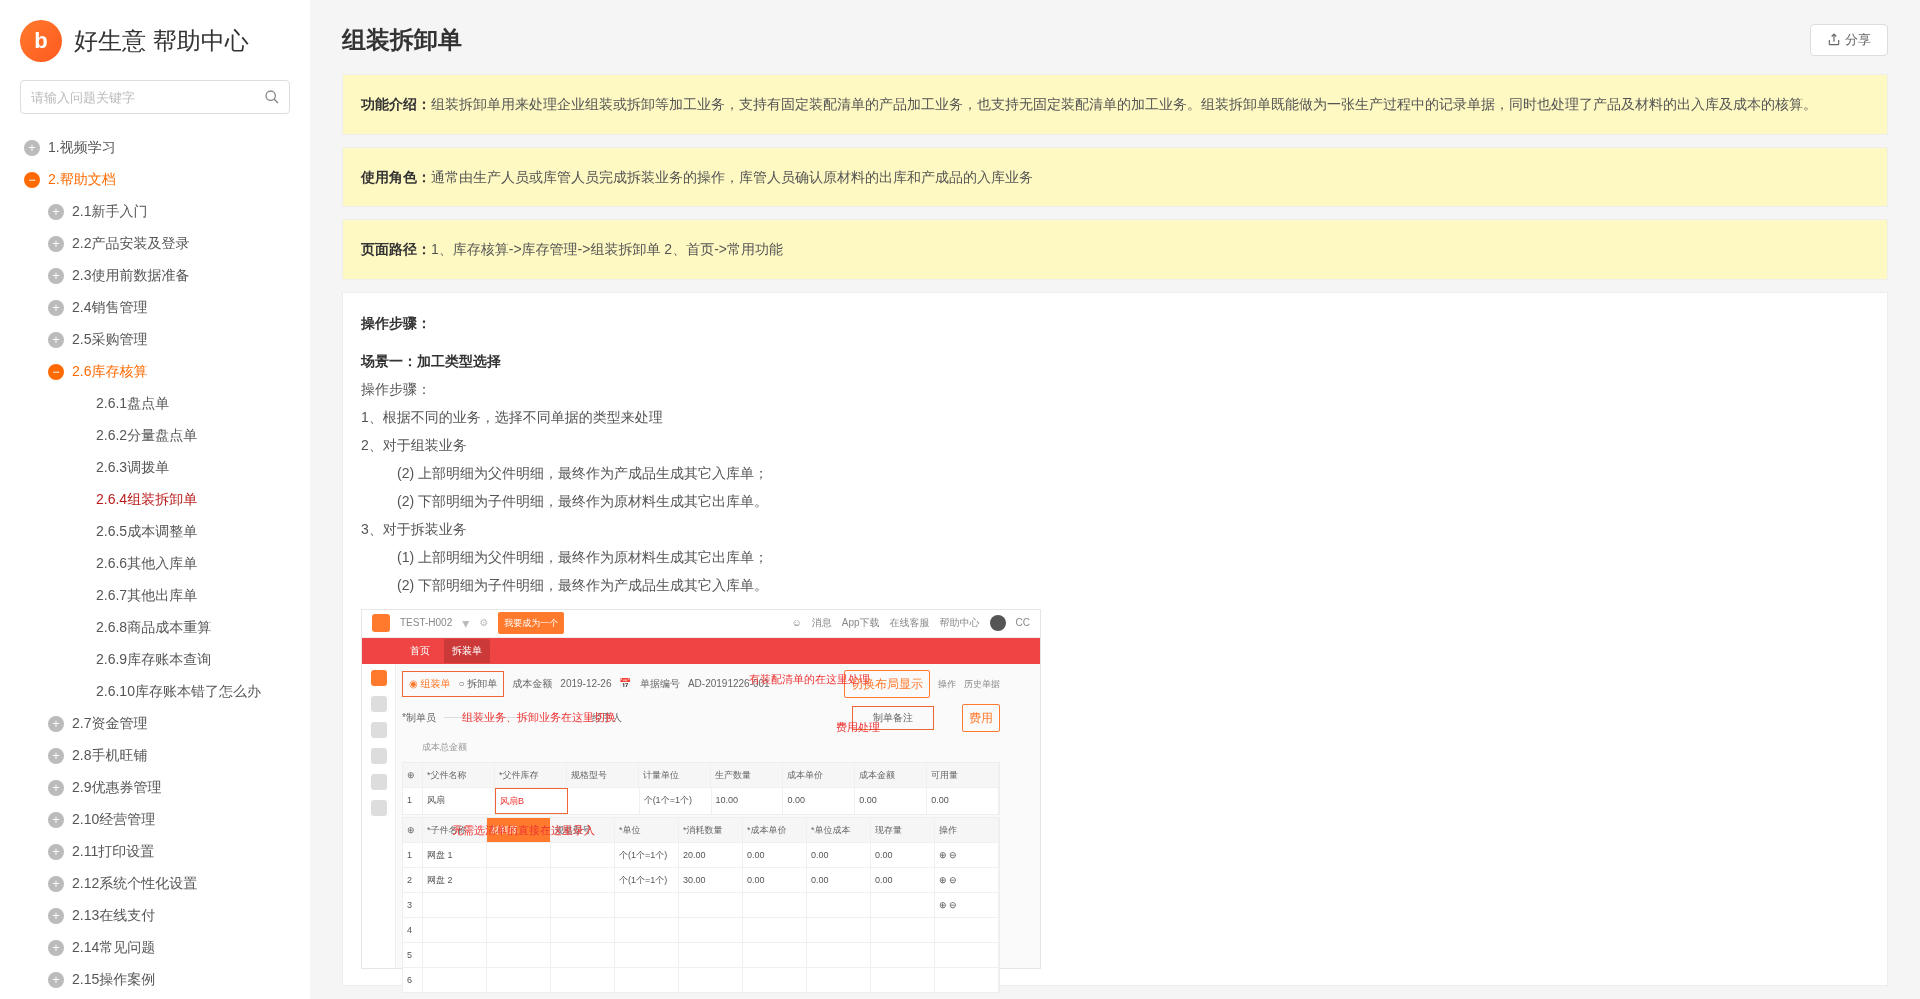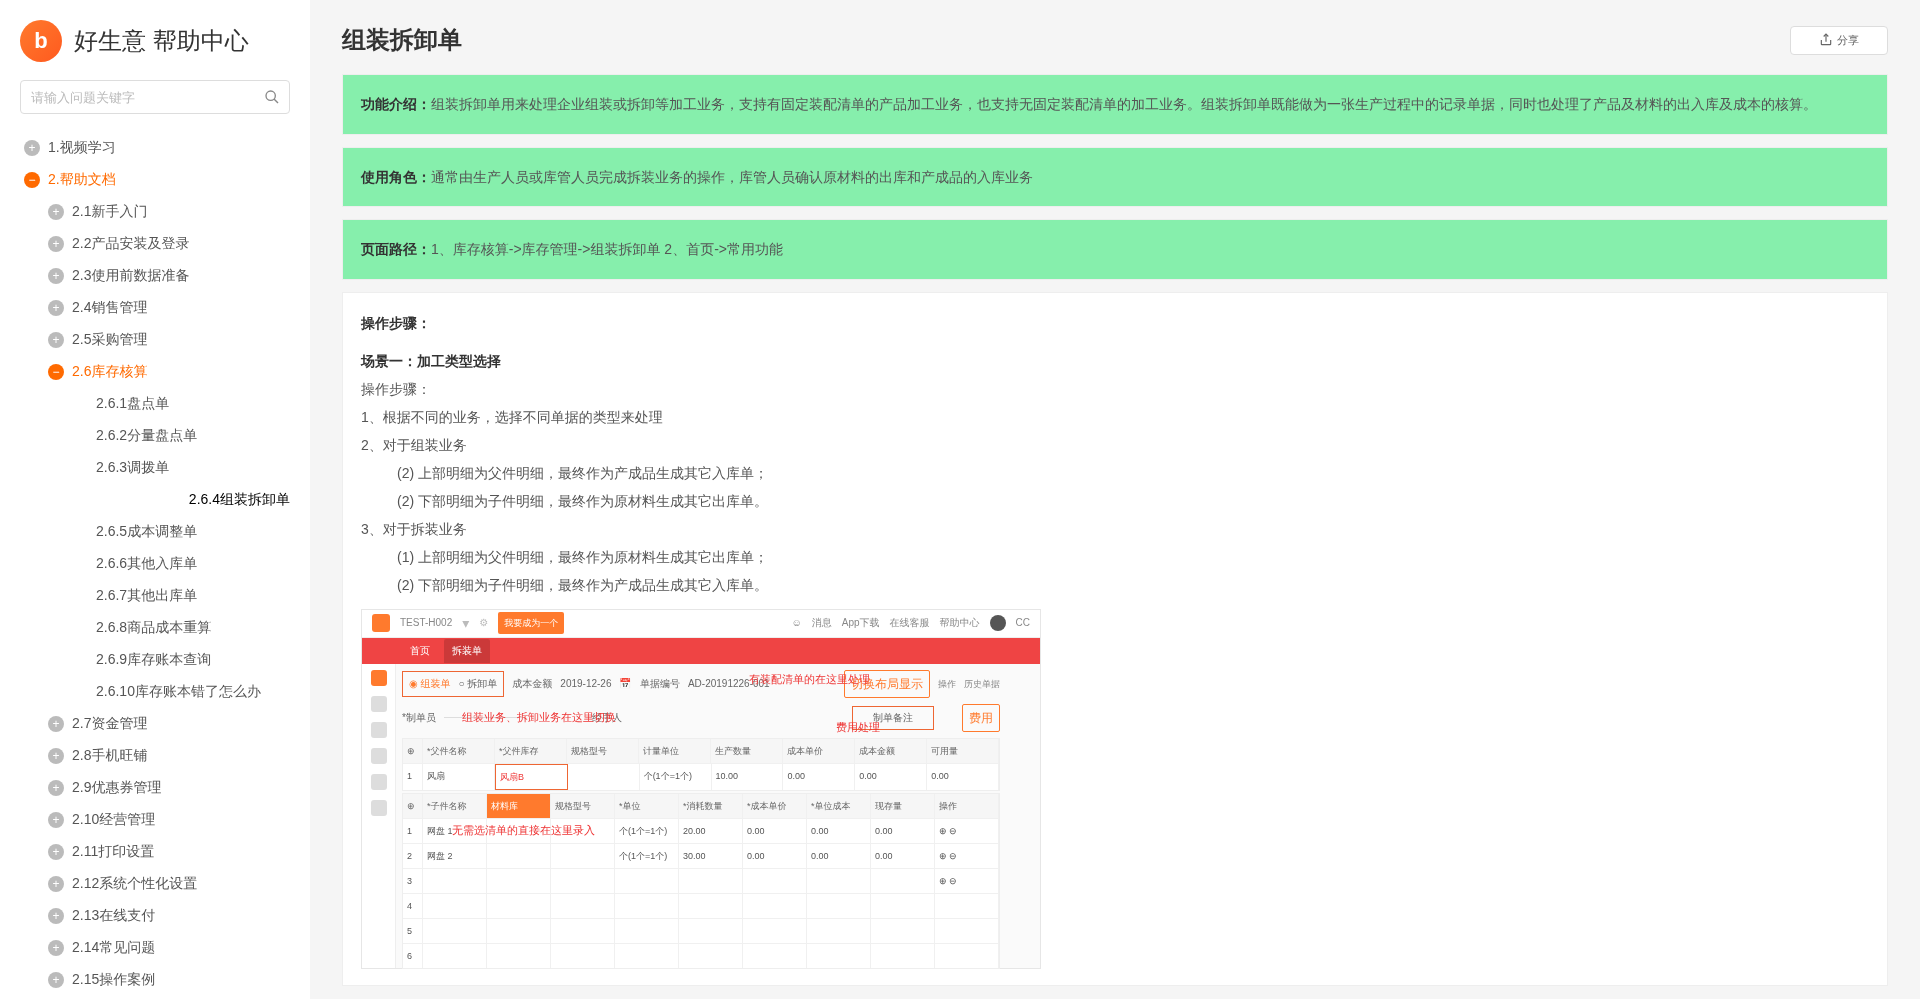--- a/index.html
+++ b/index.html
@@ -14,26 +14,26 @@
 .search-input::placeholder { color: #bbb; }
 .search-icon { position: absolute; right: 10px; top: 50%; transform: translateY(-50%); width: 16px; height: 16px; color: #888; }
 .nav-item { display: flex; align-items: center; padding: 7px 0 7px 4px; cursor: pointer; color: #555; }
 .nav-item.active { color: #ff6a00; }
 .nav-item .toggle-icon { width: 16px; height: 16px; margin-right: 8px; display: inline-flex; align-items: center; justify-content: center; border-radius: 50%; background: #bbb; color: #fff; font-size: 12px; line-height: 1; flex-shrink: 0; }
 .nav-item.active .toggle-icon { background: #ff6a00; }
 .nav-item .label { font-size: 14px; }
 .nav-sub { padding-left: 24px; }
 .nav-sub2 { padding-left: 48px; }
 .nav-leaf { padding: 7px 0 7px 4px; cursor: pointer; color: #555; font-size: 14px; }
-.nav-leaf.active { color: #000000; text-align: right; }
+.nav-leaf.active { color: #b91c1c; }
 .content { flex: 1; background: #f5f5f5; padding: 24px 32px; overflow-y: auto; }
 .page-header { display: flex; justify-content: space-between; align-items: center; margin-bottom: 18px; }
 .page-title { font-size: 24px; font-weight: 600; color: #333; }
-.share-btn { border: 1px solid #ddd; background: #fff; padding: 6px 28px; border-radius: 4px; cursor: pointer; color: #666; font-size: 11px; display: inline-flex; align-items: center; gap: 4px; justify-content: flex-end; }
-.panel { background: #86efac; border: 1px solid #eee; padding: 16px 18px; margin-bottom: 12px; line-height: 1.9; color: #555; font-size: 14px; }
+.share-btn { border: 1px solid #ddd; background: #fff; padding: 6px 16px; border-radius: 4px; cursor: pointer; color: #666; font-size: 13px; display: inline-flex; align-items: center; gap: 4px; justify-content: flex-end; }
+.panel { background: #fef9c3; border: 1px solid #eee; padding: 16px 18px; margin-bottom: 12px; line-height: 1.9; color: #555; font-size: 14px; }
 .panel strong { color: #333; font-weight: 600; }
 .steps-panel { background: #fff; border: 1px solid #eee; padding: 16px 18px; color: #555; font-size: 14px; line-height: 2; }
 .steps-panel .sec-title { font-weight: 600; color: #333; }
 .steps-panel .indent { padding-left: 36px; }
 .screenshot-placeholder { margin-top: 10px; width: 680px; height: 360px; border: 1px solid #e6e6e6; background: #fafafa; position: relative; }
 .sp-top { height: 28px; background: #fff; border-bottom: 1px solid #eee; display: flex; align-items: center; padding: 0 10px; gap: 10px; }
 .sp-logo { width: 18px; height: 18px; border-radius: 3px; background: #ff7a2d; }
 .sp-text { font-size: 10px; color: #888; }
 .sp-right { margin-left: auto; display: flex; gap: 10px; font-size: 10px; color: #888; align-items: center; }
 .sp-avatar { width: 16px; height: 16px; border-radius: 50%; background: #555; }
@@ -241,20 +241,23 @@
           </div>
           <div class="sp-anno" style="top:4px;right:170px">有装配清单的在这里处理</div>
           <div class="sp-row">
             <span>*制单员</span>
               <span style="width:80px;border-bottom:1px solid #ddd"></span>
             <span style="margin-left:60px">经手人</span>
               <span style="width:60px"></span>
             <span style="margin-left:auto;border:1.5px solid #e63;padding:1px 20px">制单备注</span>
             <span class="sp-btn-o" style="margin-left:20px">费用</span>
           </div>
+          <div class="sp-row">
+            <span style="margin-left:20px;color:#999;font-size:9px">成本总金额</span>
+          </div>
           <div class="sp-anno" style="top:42px;left:100px">组装业务、拆卸业务在这里切换</div>
           <div class="sp-anno" style="top:52px;right:160px">费用处理</div>
 
           <div class="sp-table">
             <div class="sp-th">
               <div style="flex:0 0 20px">⊕</div>
               <div>*父件名称</div>
               <div>*父件库存</div>
               <div>规格型号</div>
               <div>计量单位</div>

